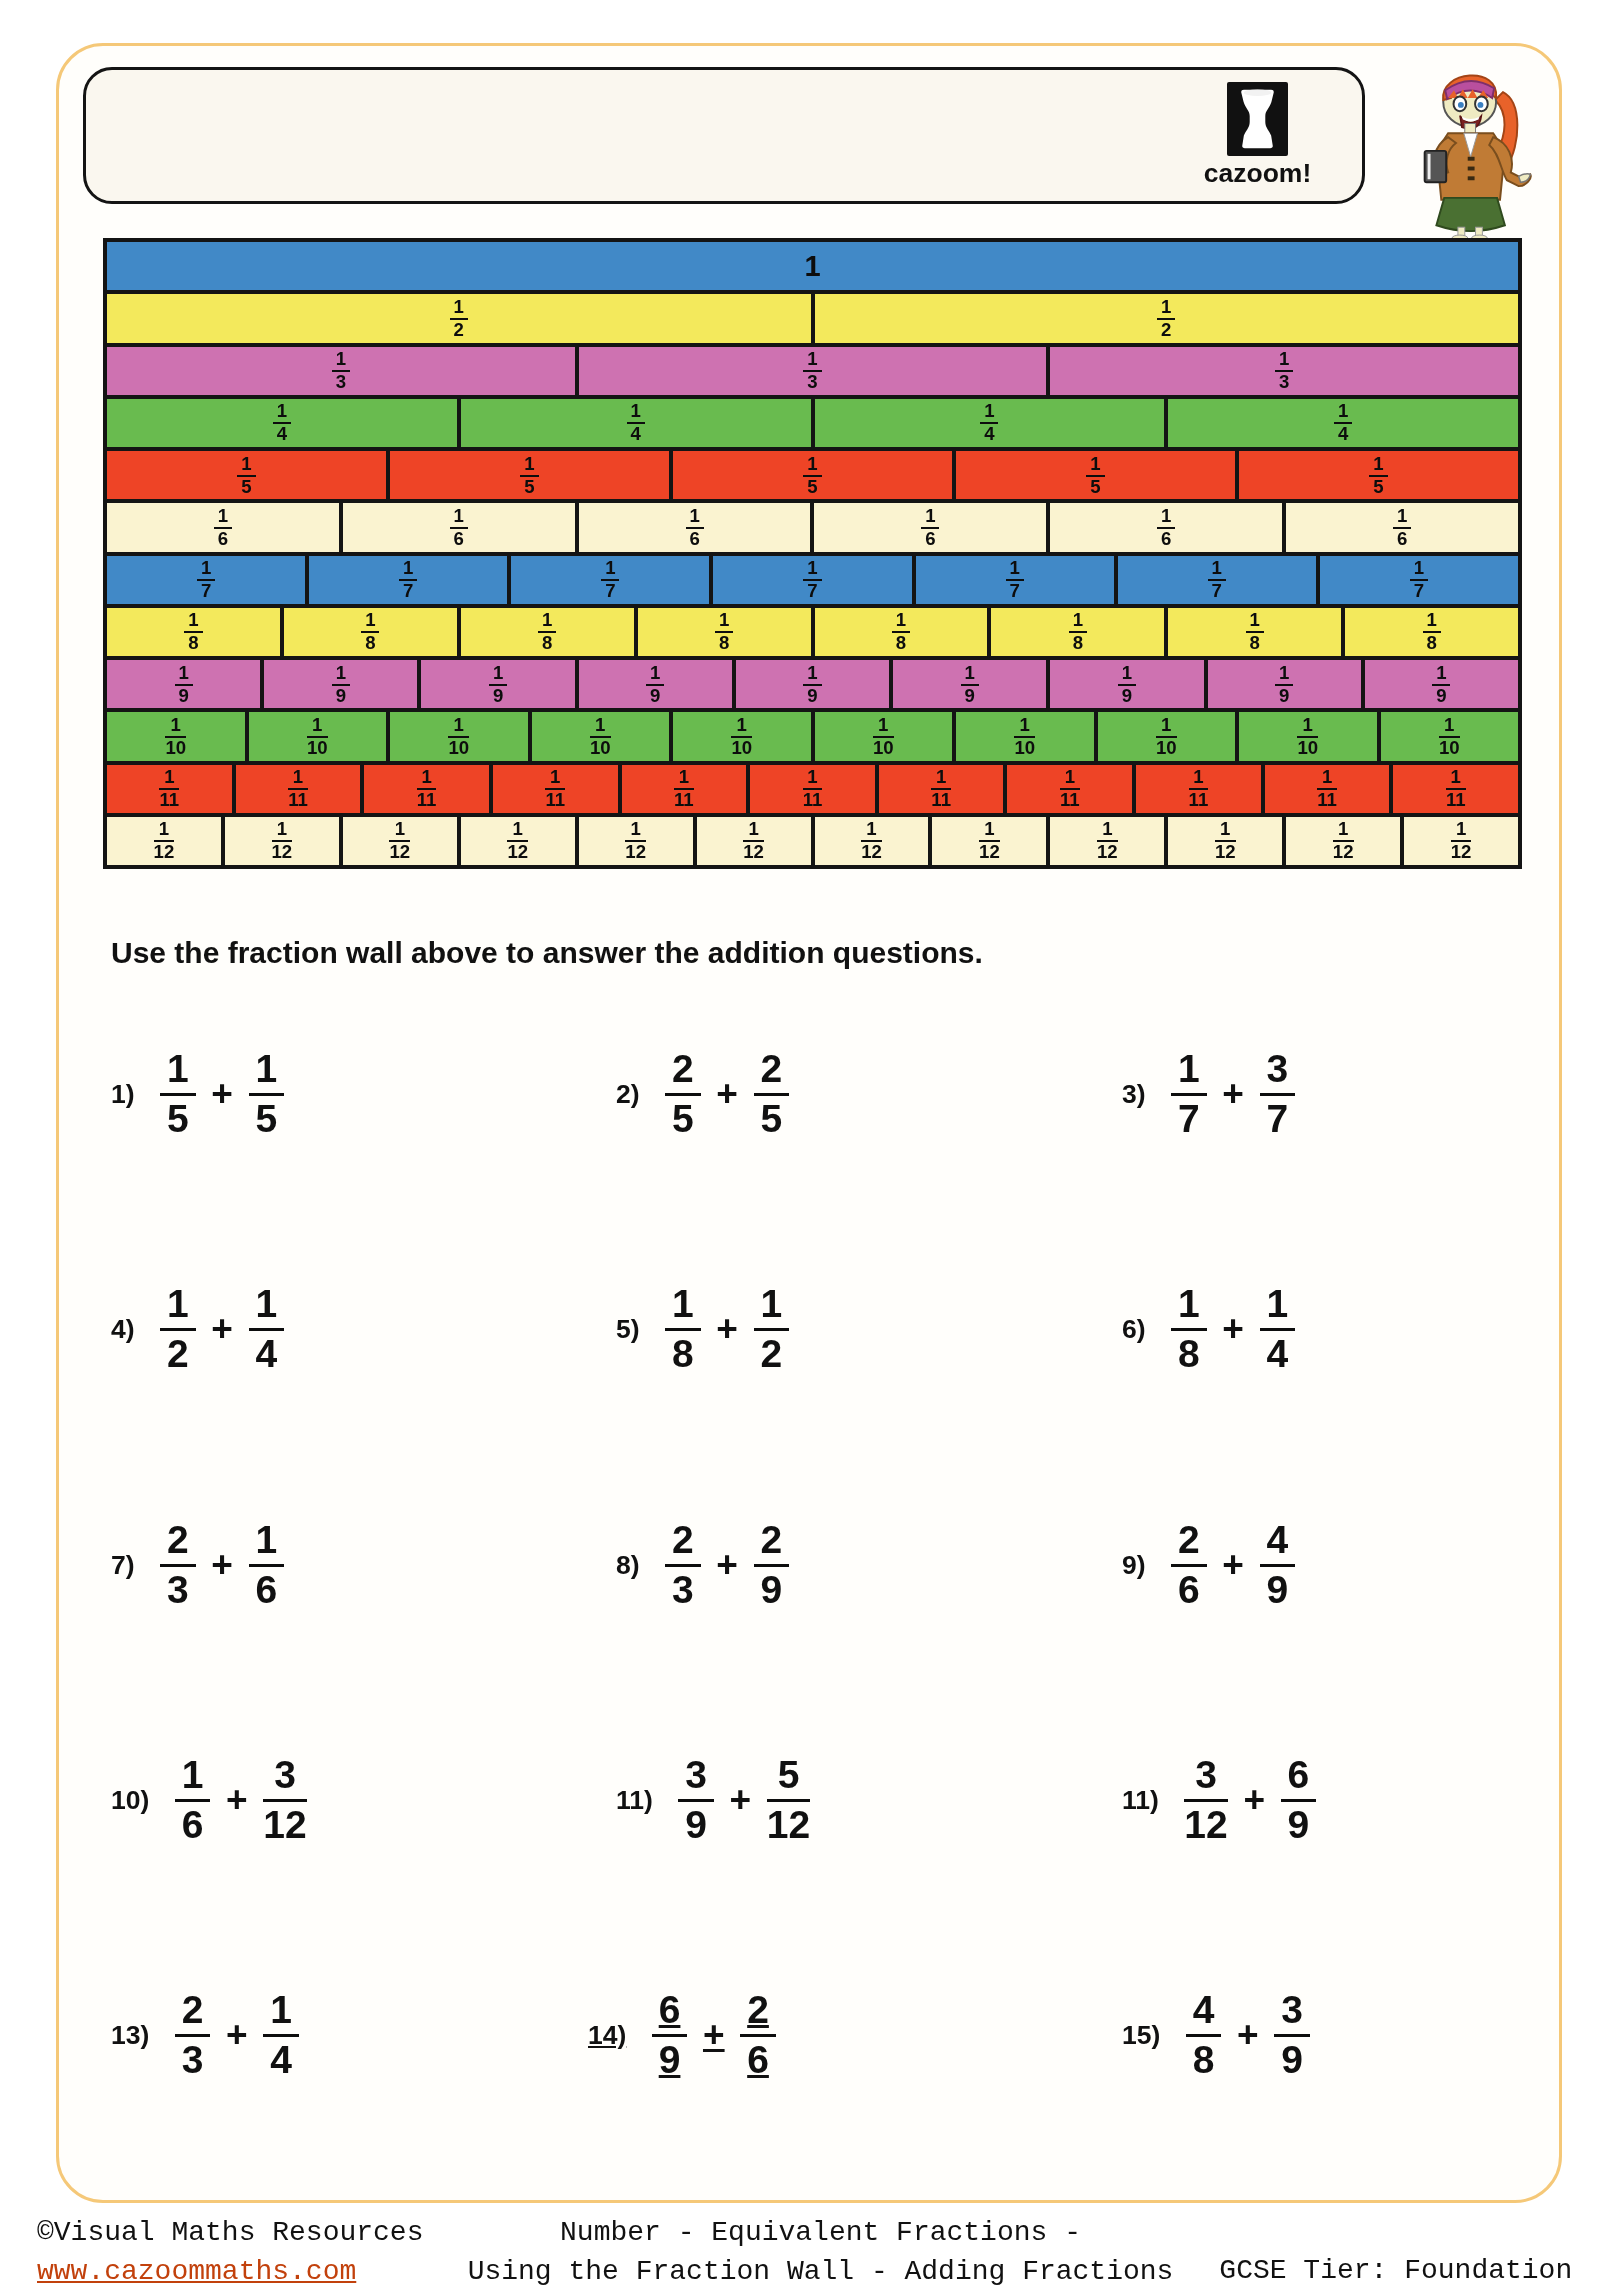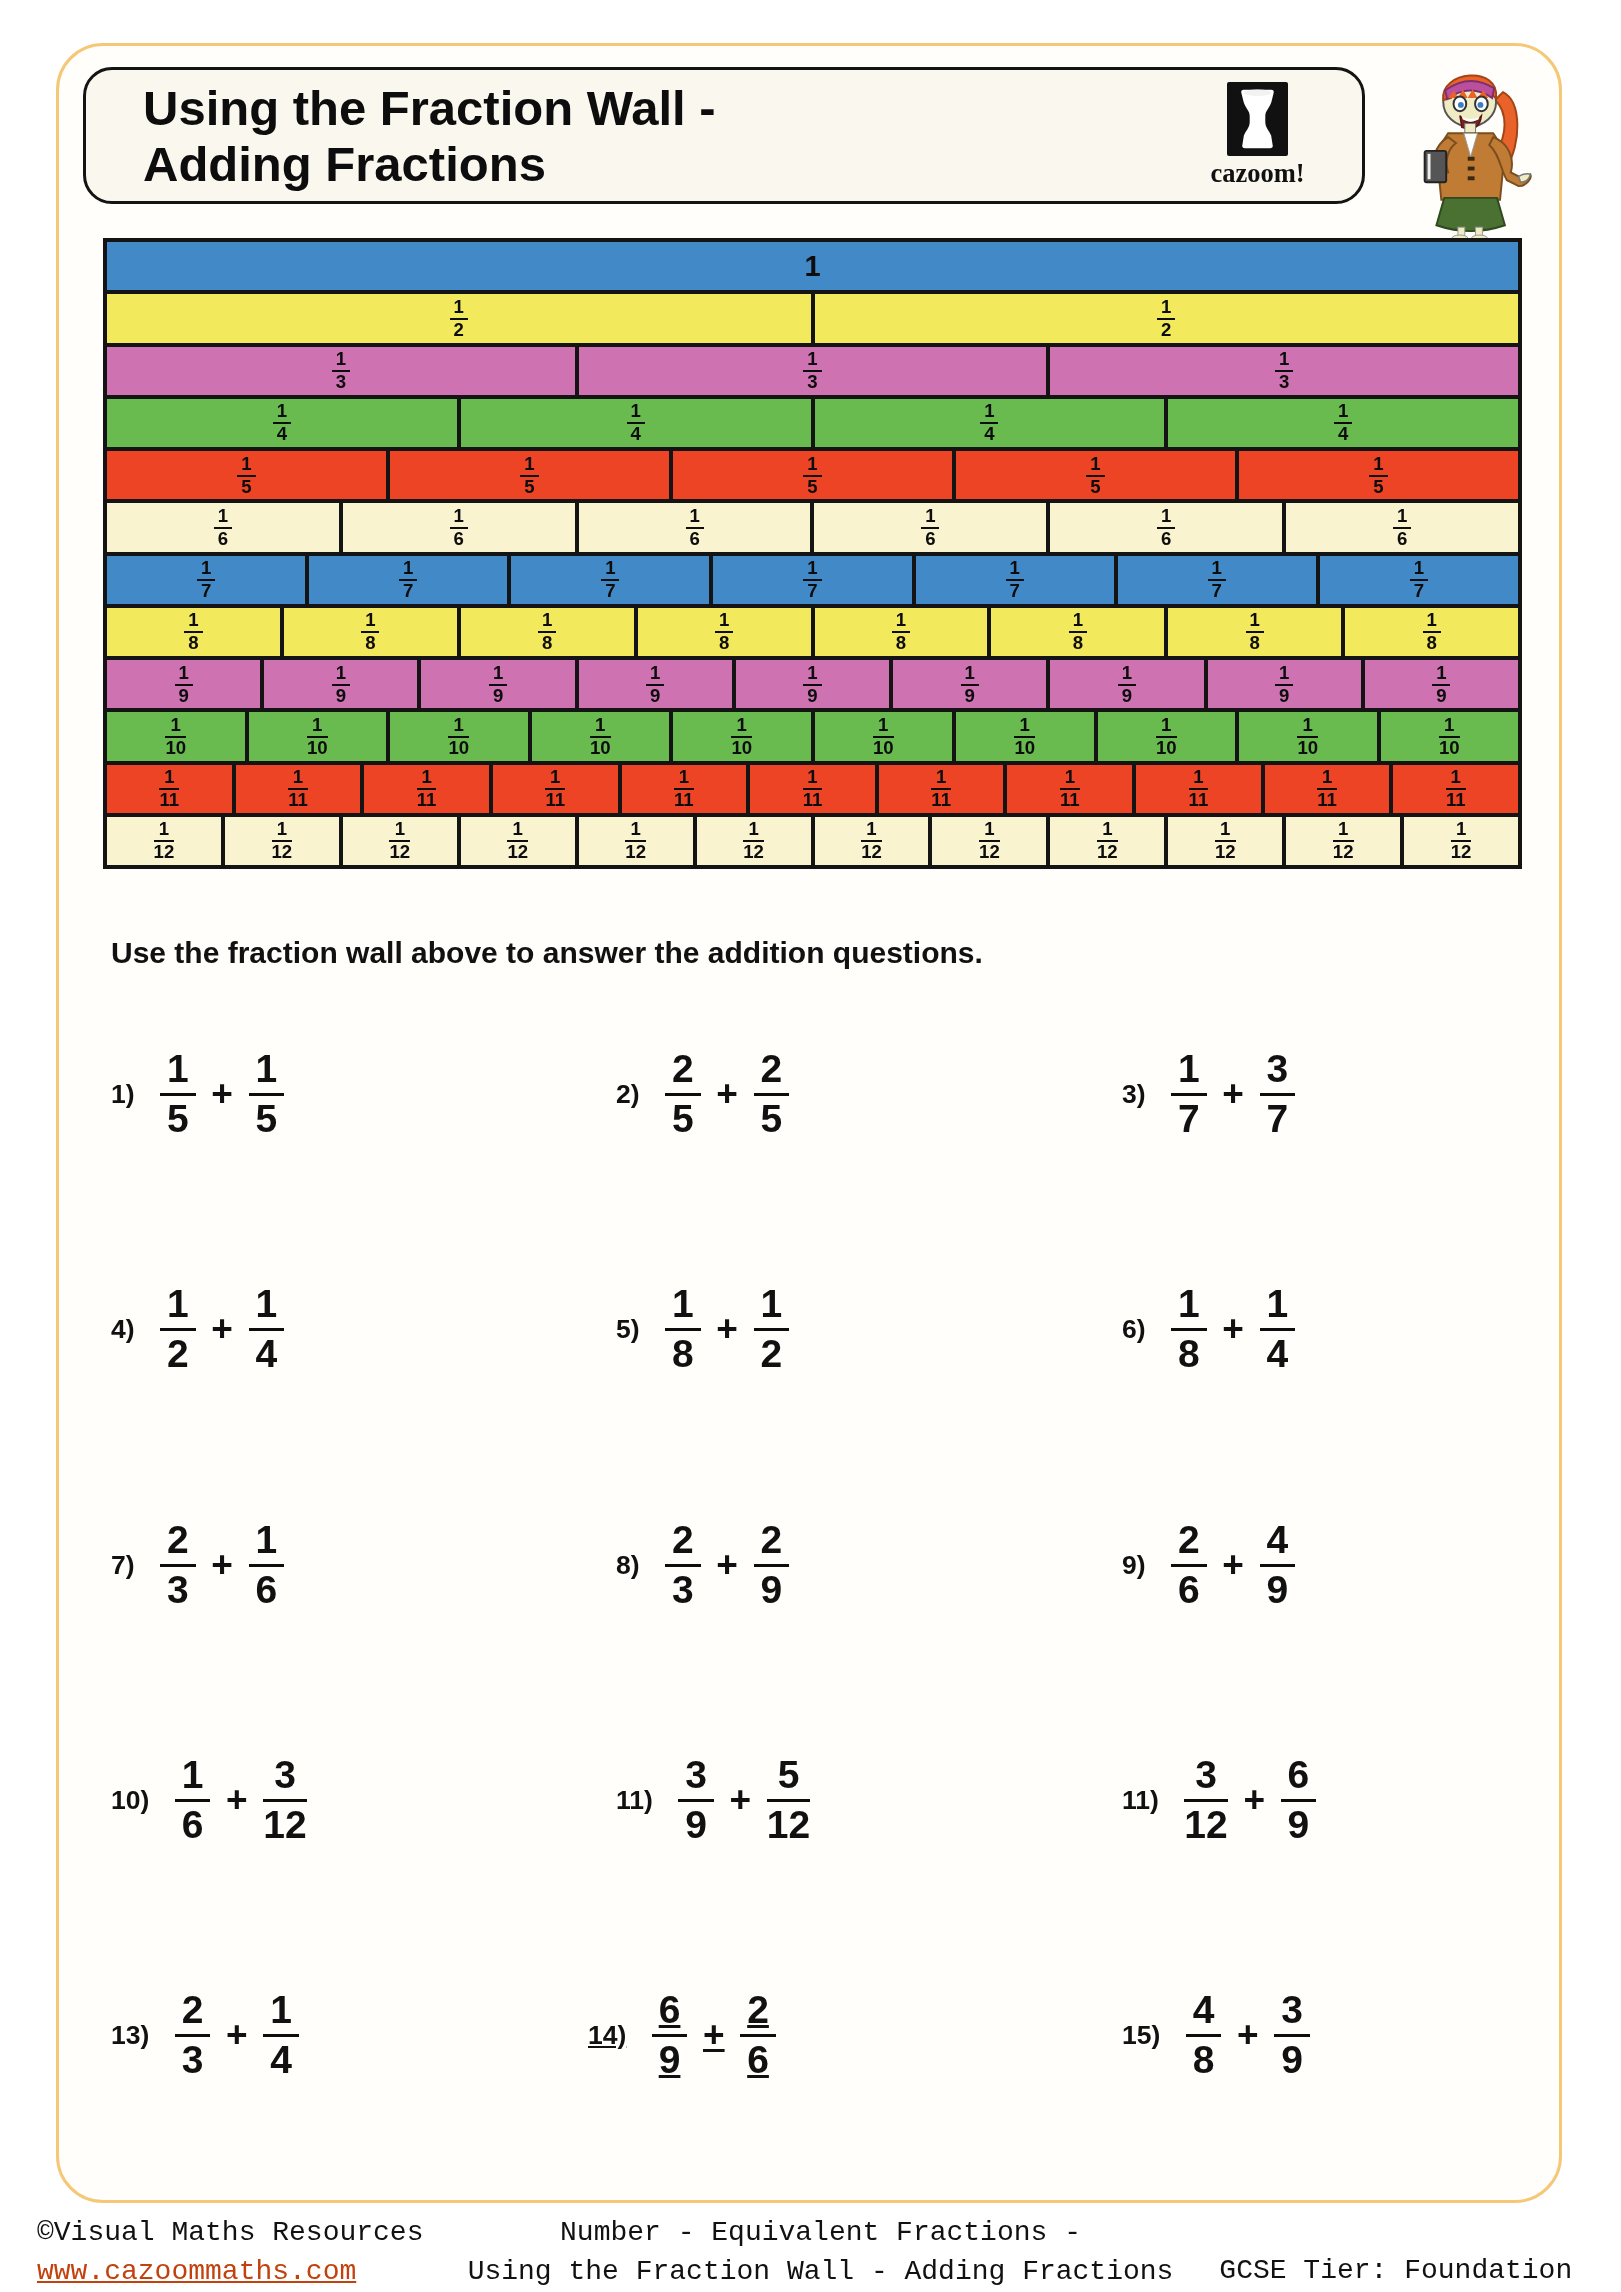--- a/index.html
+++ b/index.html
@@ -11,21 +11,21 @@
     border:3.9px solid #F5C878; border-radius:47px; background:#fffefb; }
 
   
   .title-box { position:absolute; left:83px; top:67px; width:1282px; height:137px;
     background:#FAF7EF; border:3.9px solid #141414; border-radius:29px; }
   .title-text { position:absolute; left:57px; top:9.8px; font-size:49px; font-weight:bold;
     line-height:56px; letter-spacing:0px; color:#0d0d0d; }
   .logo { position:absolute; right:41px; top:11.8px; width:127px; text-align:center; }
   .logo-mark { display:block; margin:0 auto; width:61px; height:74px; background:#111;
     border-radius:2px; }
-  .logo-text { display:block; margin-top:2px; font-family:Liberation Serif, serif;
+  .logo-text { display:block; margin-top:2px; font-family:Liberation Sans, sans-serif;
     font-weight:bold; font-size:26.5px; color:#111; }
   .mascot { position:absolute; left:1409px; top:51px; width:137px; height:190px; }
 
   
   .wall { position:absolute; left:103px; top:238px; width:1419px; height:631px;
     display:flex; flex-direction:column; border:2px solid #141414; background:#141414; }
   .wall-row { flex:1; display:flex; }
   .wall-cell { flex:1; border:2px solid #141414; display:flex; align-items:center;
     justify-content:center; }
   .whole-label { font-size:29px; font-weight:bold; color:#0d0d0d; }
@@ -56,24 +56,20 @@
   .footer-right { position:absolute; right:11.8px; bottom:0px; text-align:right; }
 </style>
 </head>
 <body>
 
 <div class="page">
 
   <div class="page-border"></div>
 
   <div class="title-box">
-    <div class="title-text">
-      <div>Using the Fraction Wall -</div>
-      <div>Adding Fractions</div>
-    </div>
     <div class="logo">
       <span class="logo-mark">
         <svg width="61" height="74" viewBox="0 0 62 76">
           <path d="M17,8 h28 c2,0 3,1 2.6,3 l-2.2,9 c-1.8,7 -6.4,9 -6.4,15 v6 c0,6 4.2,9 6,14 l1.6,10 c0.4,2 -0.6,3 -2.6,3 h-26 c-2,0 -3,-1 -2.6,-3 l1.6,-10 c1.8,-5 6,-8 6,-14 v-6 c0,-6 -4.6,-8 -6.4,-15 l-2.2,-9 c-0.4,-2 0.6,-3 2.6,-3 z" fill="#ffffff"></path>
           <ellipse cx="31" cy="11" rx="14" ry="3.4" fill="#f2f2f2"></ellipse>
         </svg>
       </span>
       <span class="logo-text">cazoom!</span>
     </div>
   </div>

